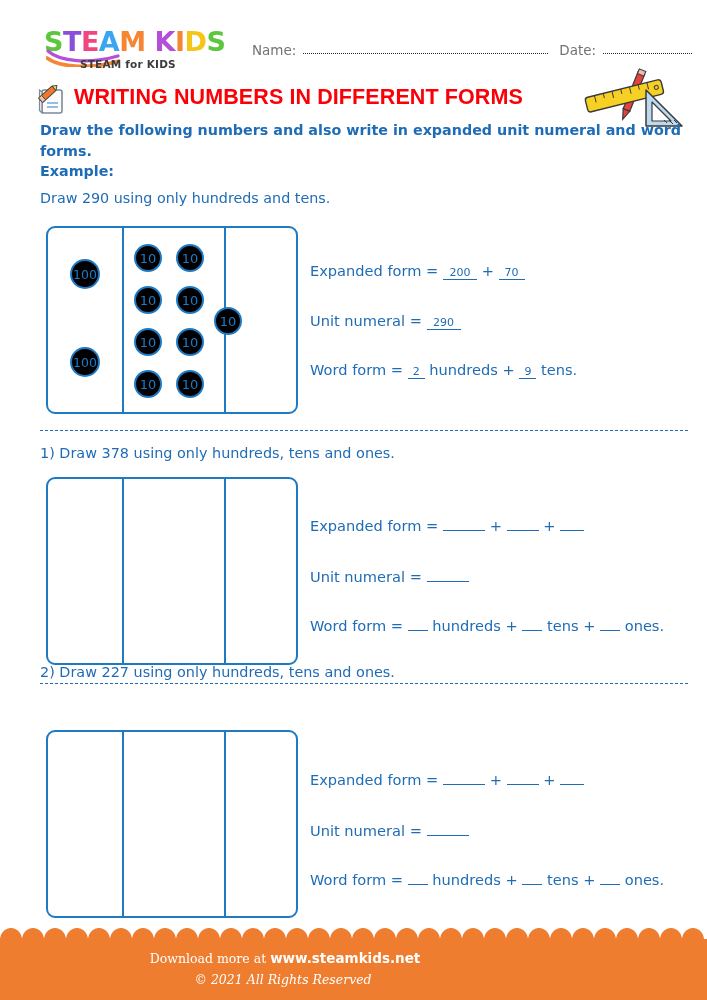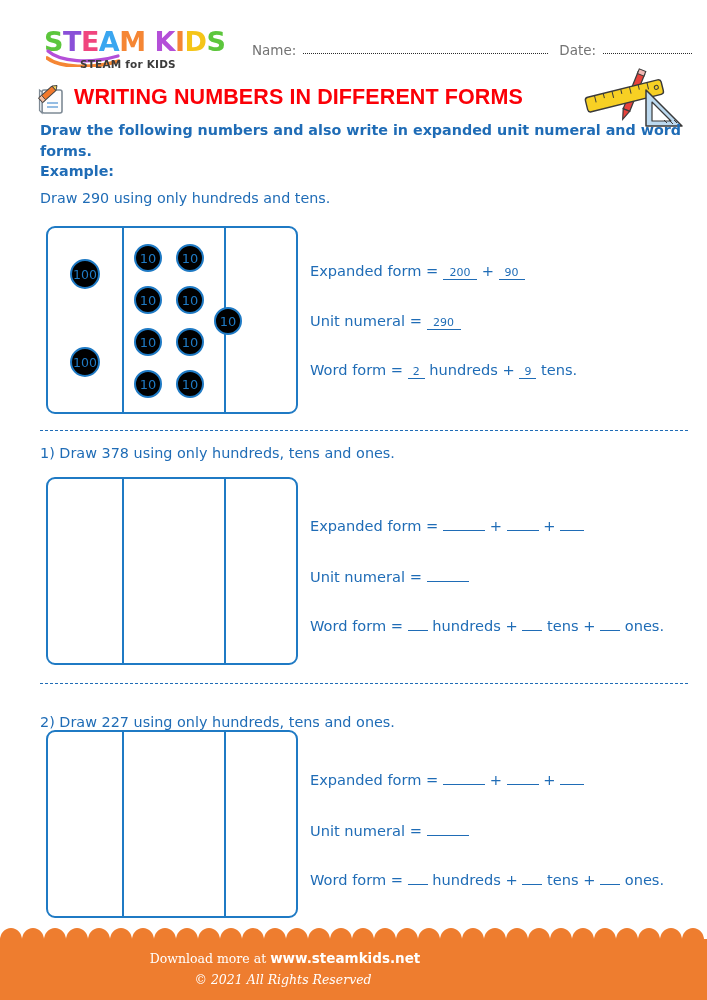--- a/index.html
+++ b/index.html
@@ -258,21 +258,21 @@
     <div class="chip t" style="left:86px;  top:58px;">10</div>
     <div class="chip t" style="left:128px; top:58px;">10</div>
     <div class="chip t" style="left:86px;  top:100px;">10</div>
     <div class="chip t" style="left:128px; top:100px;">10</div>
     <div class="chip t" style="left:86px;  top:142px;">10</div>
     <div class="chip t" style="left:128px; top:142px;">10</div>
     <div class="chip t" style="left:166px; top:79px;">10</div>
   </div>
 
   <div class="ans" style="left:310px; top:262px;">
-    <span>Expanded form = </span><span class="fill w3">200</span><span> + </span><span class="fill w2">90</span>
+    <span>Expanded form = </span><span class="fill w3">200</span><span> + </span><span class="fill w2">70</span>
   </div>
 
   <div class="ans" style="left:310px; top:312px;">
     <span>Unit numeral = </span><span class="fill w3">290</span>
   </div>
 
   <div class="ans" style="left:310px; top:361px;">
     <span>Word form = </span><span class="fill w1">2</span><span> hundreds + </span><span class="fill w1">9</span><span> tens.</span>
   </div>
 
@@ -292,21 +292,21 @@
   <div class="ans" style="left:310px; top:566px;">
     <span>Unit numeral = </span><span class="fill b4"></span>
   </div>
 
   <div class="ans" style="left:310px; top:615px;">
     <span>Word form = </span><span class="fill b1"></span><span> hundreds + </span><span class="fill b1"></span><span> tens + </span><span class="fill b1"></span><span> ones.</span>
   </div>
 
   <div class="sep" style="top:683px;"></div>
 
-  <div class="qtext" style="top:714px;">2) Draw 227 using only hundreds, tens and ones.</div>
+  <div class="qtext" style="top:664px;">2) Draw 227 using only hundreds, tens and ones.</div>
 
   <div class="pv-box" style="left:46px; top:730px; width:252px; height:188px;">
     <div class="pv-div" style="left:74px;"></div>
     <div class="pv-div" style="left:176px;"></div>
   </div>
 
   <div class="ans" style="left:310px; top:769px;">
     <span>Expanded form = </span><span class="fill b4"></span><span> + </span><span class="fill b3"></span><span> + </span><span class="fill b2"></span>
   </div>
 

